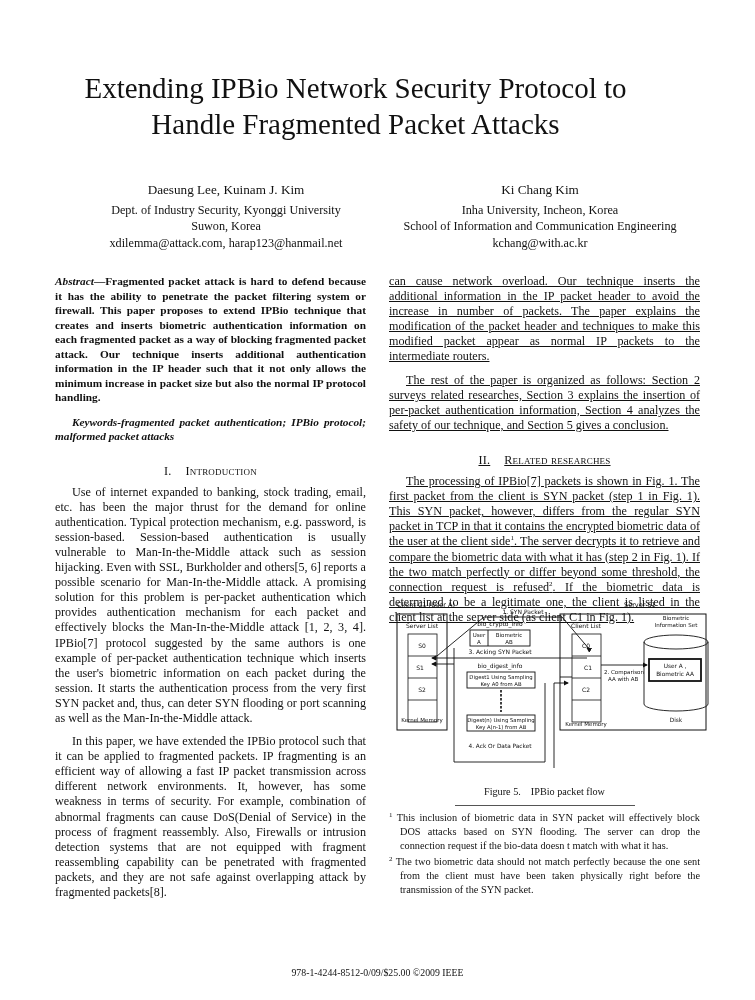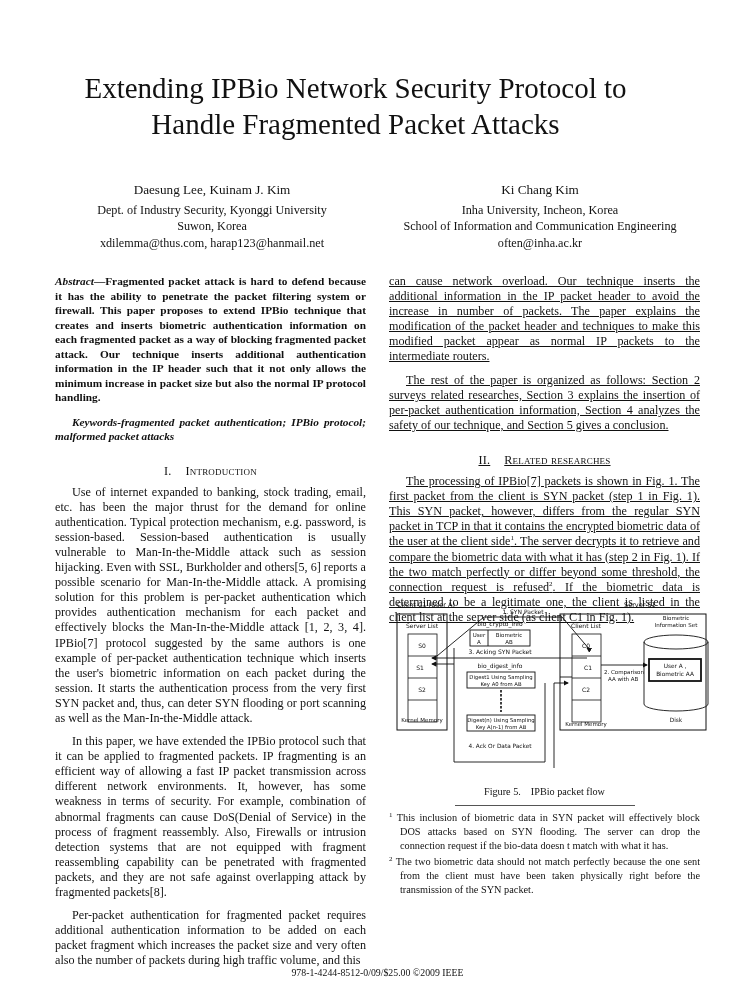--- a/index.html
+++ b/index.html
@@ -1,20 +1,20 @@
 <!DOCTYPE html>
 <html><head>
 <meta charset="utf-8">
 <style>
   html, body { margin: 0; padding: 0; background: #ffffff; }
   body { width: 755px; height: 1000px; position: relative; overflow: hidden; color: #111; font-family: "Liberation Serif", "DejaVu Serif", serif; }
   .title { position: absolute; left: 0; top: 70px; width: 711px; text-align: center; font-size: 29px; line-height: 36px; }
   .author { position: absolute; top: 182px; text-align: center; font-size: 12.2px; line-height: 16.5px; }
   .author .name { font-size: 13.2px; margin-bottom: 3px; }
-  .author.a1 { left: 62px; width: 300px; }
+  .author.a1 { left: 76px; width: 300px; }
   .author.a2 { left: 385px; width: 310px; }
   .col { position: absolute; font-size: 12.15px; line-height: 15.1px; text-align: justify; }
   .col.left { left: 55px; width: 311px; top: 274px; }
   .col.right { left: 389px; width: 311px; top: 274px; text-decoration: underline; }
   .col p { margin: 0 0 8px 0; text-indent: 17px; }
   .col p.noindent { text-indent: 0; }
   .abstract { font-weight: bold; font-size: 11.3px; line-height: 14.5px; margin: 0 0 10px 0; text-align: justify; }
   .abstract i { font-weight: bold; }
   .keywords { font-weight: bold; font-style: italic; font-size: 11.3px; line-height: 14.5px; text-indent: 17px; margin: 0 0 20px 0; text-align: justify; }
   .section-head { text-align: center; font-size: 12.2px; margin: 0 0 6px 0; letter-spacing: 0.2px; }
@@ -35,40 +35,39 @@
 
 <div class="title">
   <div>Extending IPBio Network Security Protocol to</div>
   <div>Handle Fragmented Packet Attacks</div>
 </div>
 
 <div class="author a1">
   <div class="name">Daesung Lee, Kuinam J. Kim</div>
   <div>Dept. of Industry Security, Kyonggi University</div>
   <div>Suwon, Korea</div>
-  <div>xdilemma@thus.com, harap123@hanmail.net</div>
+  <div>xdilemma@attack.com, harap123@hanmail.net</div>
 </div>
 
 <div class="author a2">
   <div class="name">Ki Chang Kim</div>
   <div>Inha University, Incheon, Korea</div>
   <div>School of Information and Communication Engineering</div>
-  <div>often@inha.ac.kr</div>
+  <div>kchang@with.ac.kr</div>
 </div>
 
 <div class="col left">
   <div class="abstract"><i>Abstract</i><span>—Fragmented packet attack is hard to defend because it has the ability to penetrate the packet filtering system or firewall. This paper proposes to extend IPBio technique that creates and inserts biometric authentication information on each fragmented packet as a way of blocking fragmented packet attack. Our technique inserts additional authentication information in the IP header such that it not only allows the minimum increase in packet size but also the normal IP protocol handling.</span></div>
   <div class="keywords">Keywords-fragmented packet authentication; IPBio protocol; malformed packet attacks</div>
 
   <div class="section-head">
     <span class="num">I.</span><span class="sc">Introduction</span>
   </div>
   <p>Use of internet expanded to banking, stock trading, email, etc. has been the major thrust for the demand for online authentication. Typical protection mechanism, e.g. password, is session-based. Session-based authentication is usually vulnerable to Man-In-the-Middle attack such as session hijacking. Even with SSL, Burkholder and others[5, 6] reports a possible scenario for Man-In-the-Middle attack. A promising solution for this problem is per-packet authentication which provides authentication mechanism for each packet and effectively blocks the Man-In-the-Middle attack [1, 2, 3, 4]. IPBio[7] protocol suggested by the same authors is one example of per-packet authentication technique which inserts the user's biometric information on each packet during the session. It starts the authentication process from the very first SYN packet and, thus, can deter SYN flooding or port scanning as well as the Man-In-the-Middle attack.</p>
   <p>In this paper, we have extended the IPBio protocol such that it can be applied to fragmented packets. IP fragmenting is an efficient way of allowing a fast IP packet transmission across different network environments. It, however, has some weakness in terms of security. For example, combination of abnormal fragments can cause DoS(Denial of Service) in the process of fragment reassembly. Also, Firewalls or intrusion detection systems that are not equipped with fragment reassembling capability can be penetrated with fragmented packets, and they are not safe against overlapping attack by fragmented packets[8].</p>
-  <p>Per-packet authentication for fragmented packet requires additional authentication information to be added on each packet fragment which increases the packet size and very often also the number of packets during high traffic volume, and this</p>
 </div>
 
 <div class="col right">
   <p class="noindent">can cause network overload. Our technique inserts the additional information in the IP packet header to avoid the increase in number of packets. The paper explains the modification of the packet header and techniques to make this modified packet appear as normal IP packets to the intermediate routers.</p>
   <p style="margin-bottom:20px;">The rest of the paper is organized as follows: Section 2 surveys related researches, Section 3 explains the insertion of per-packet authentication information, Section 4 analyzes the safety of our technique, and Section 5 gives a conclusion.</p>
 
   <div class="section-head">
     <span class="num">II.</span><span class="sc">Related researches</span>
   </div>
   <p><span>The processing of IPBio[7] packets is shown in Fig. 1. The first packet from the client is SYN packet (step 1 in Fig. 1). This SYN packet, however, differs from the regular SYN packet in TCP in that it contains the encrypted biometric data of the user at the client side</span><sup>1</sup><span>. The server decrypts it to retrieve and compare the biometric data with what it has (step 2 in Fig. 1). If the two match perfectly or differ beyond some threshold, the connection request is refused</span><sup>2</sup><span>. If the biometric data is determined to be a legitimate one, the client is listed in the client list at the server side (as client C1 in Fig. 1).</span></p>

